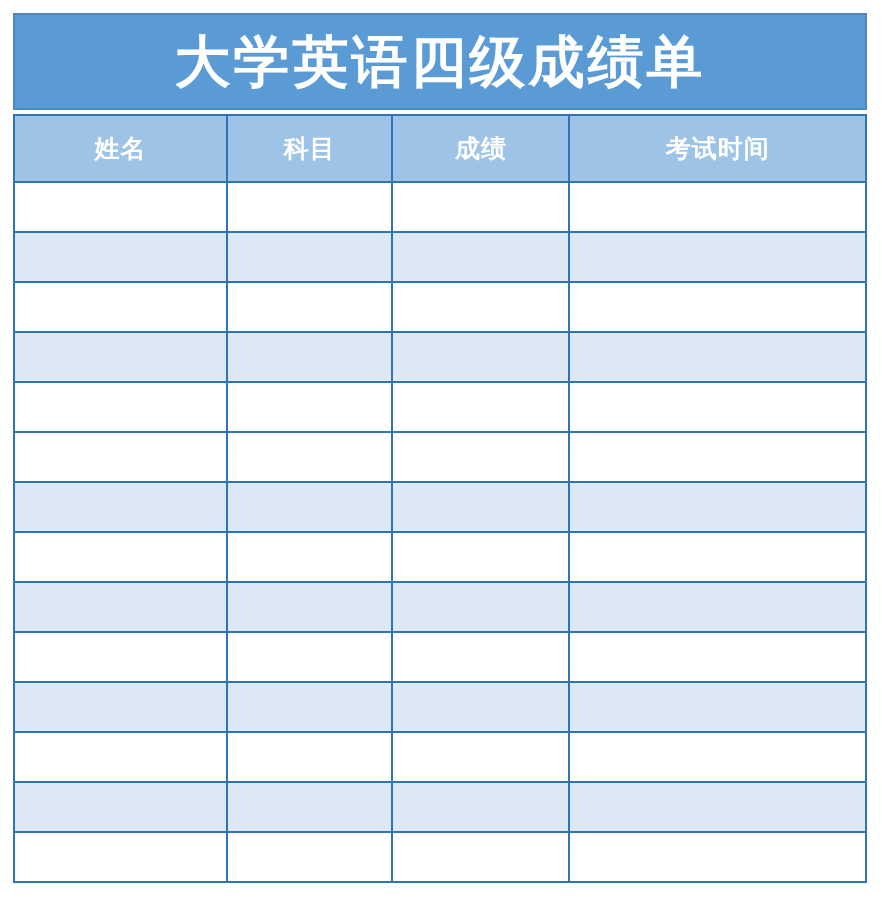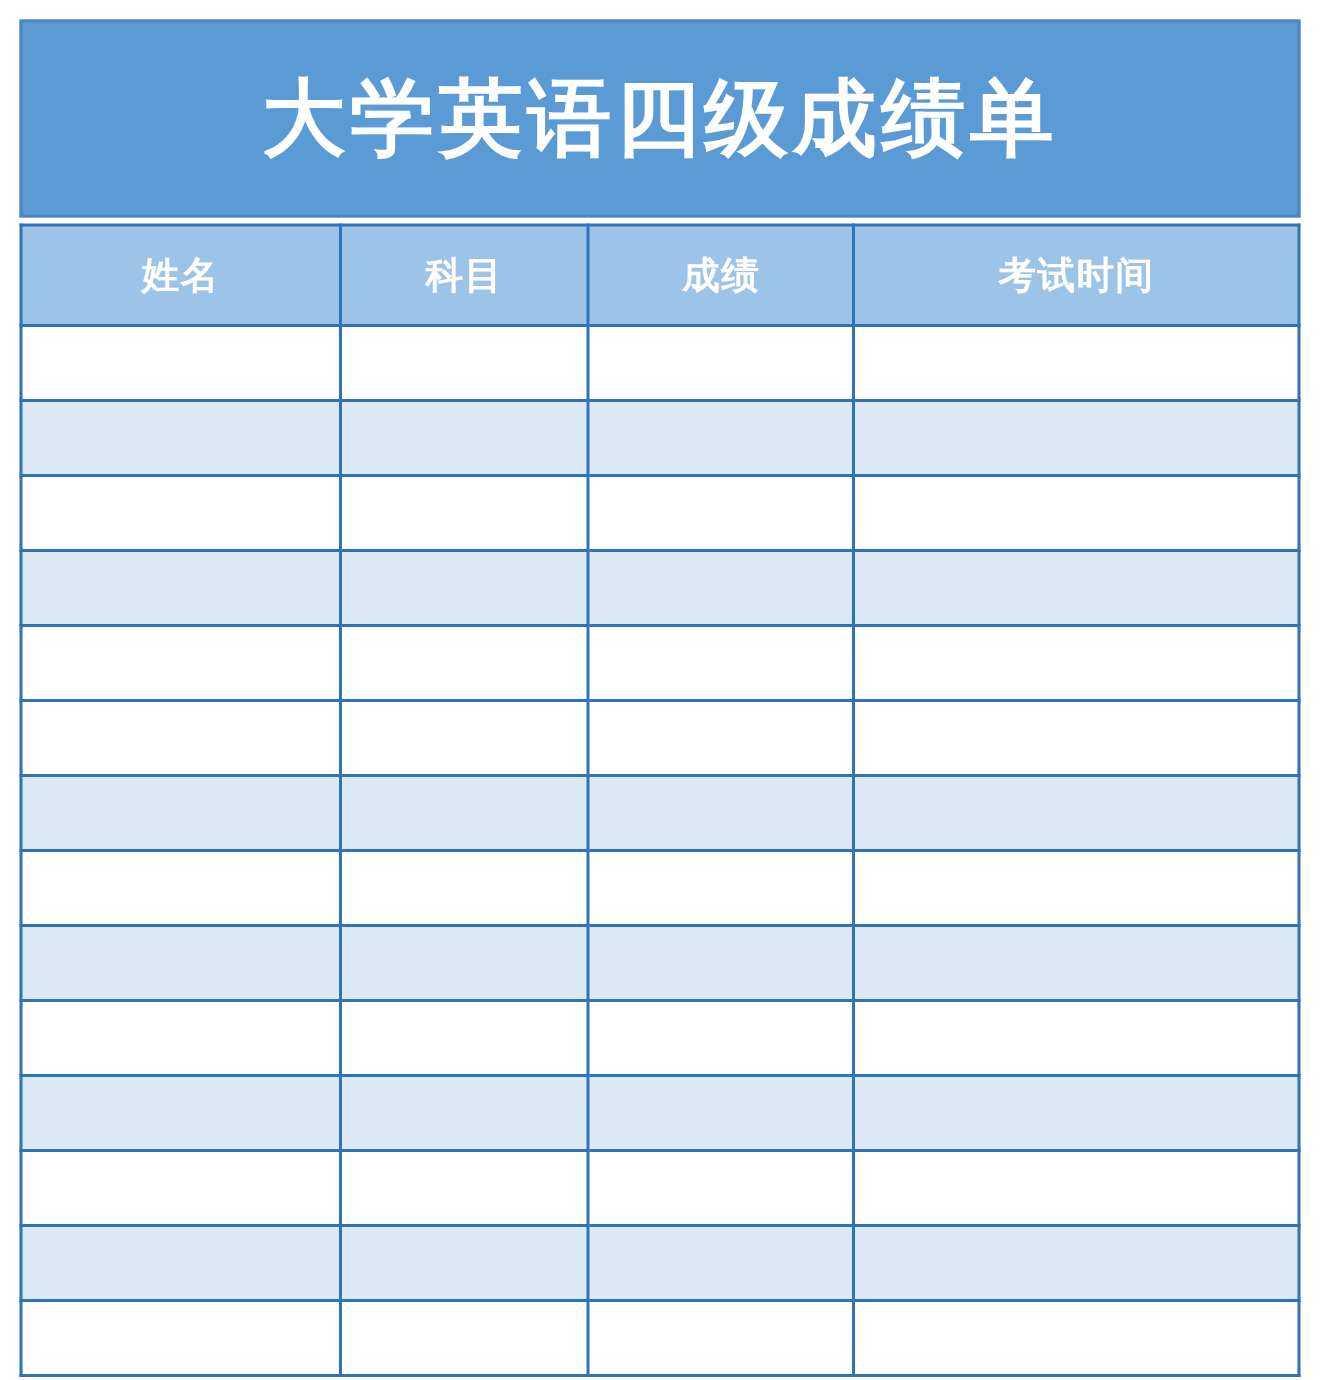--- a/index.html
+++ b/index.html
@@ -18,21 +18,21 @@
     font-family: "Liberation Sans", "DejaVu Sans", sans-serif;
   }
   .page {
     width: 882px;
     height: 920px;
     padding: 13px 0 0 13px;
     background: #ffffff;
   }
   .banner {
     width: 854px;
-    height: 132px;
+    height: 97px;
     background: var(--banner-bg);
     border: 2px solid var(--banner-border);
     display: flex;
     align-items: center;
     justify-content: center;
     margin-bottom: 4px;
   }
   .banner .title-text {
     color: var(--text-on-blue);
     font-size: 56px;

